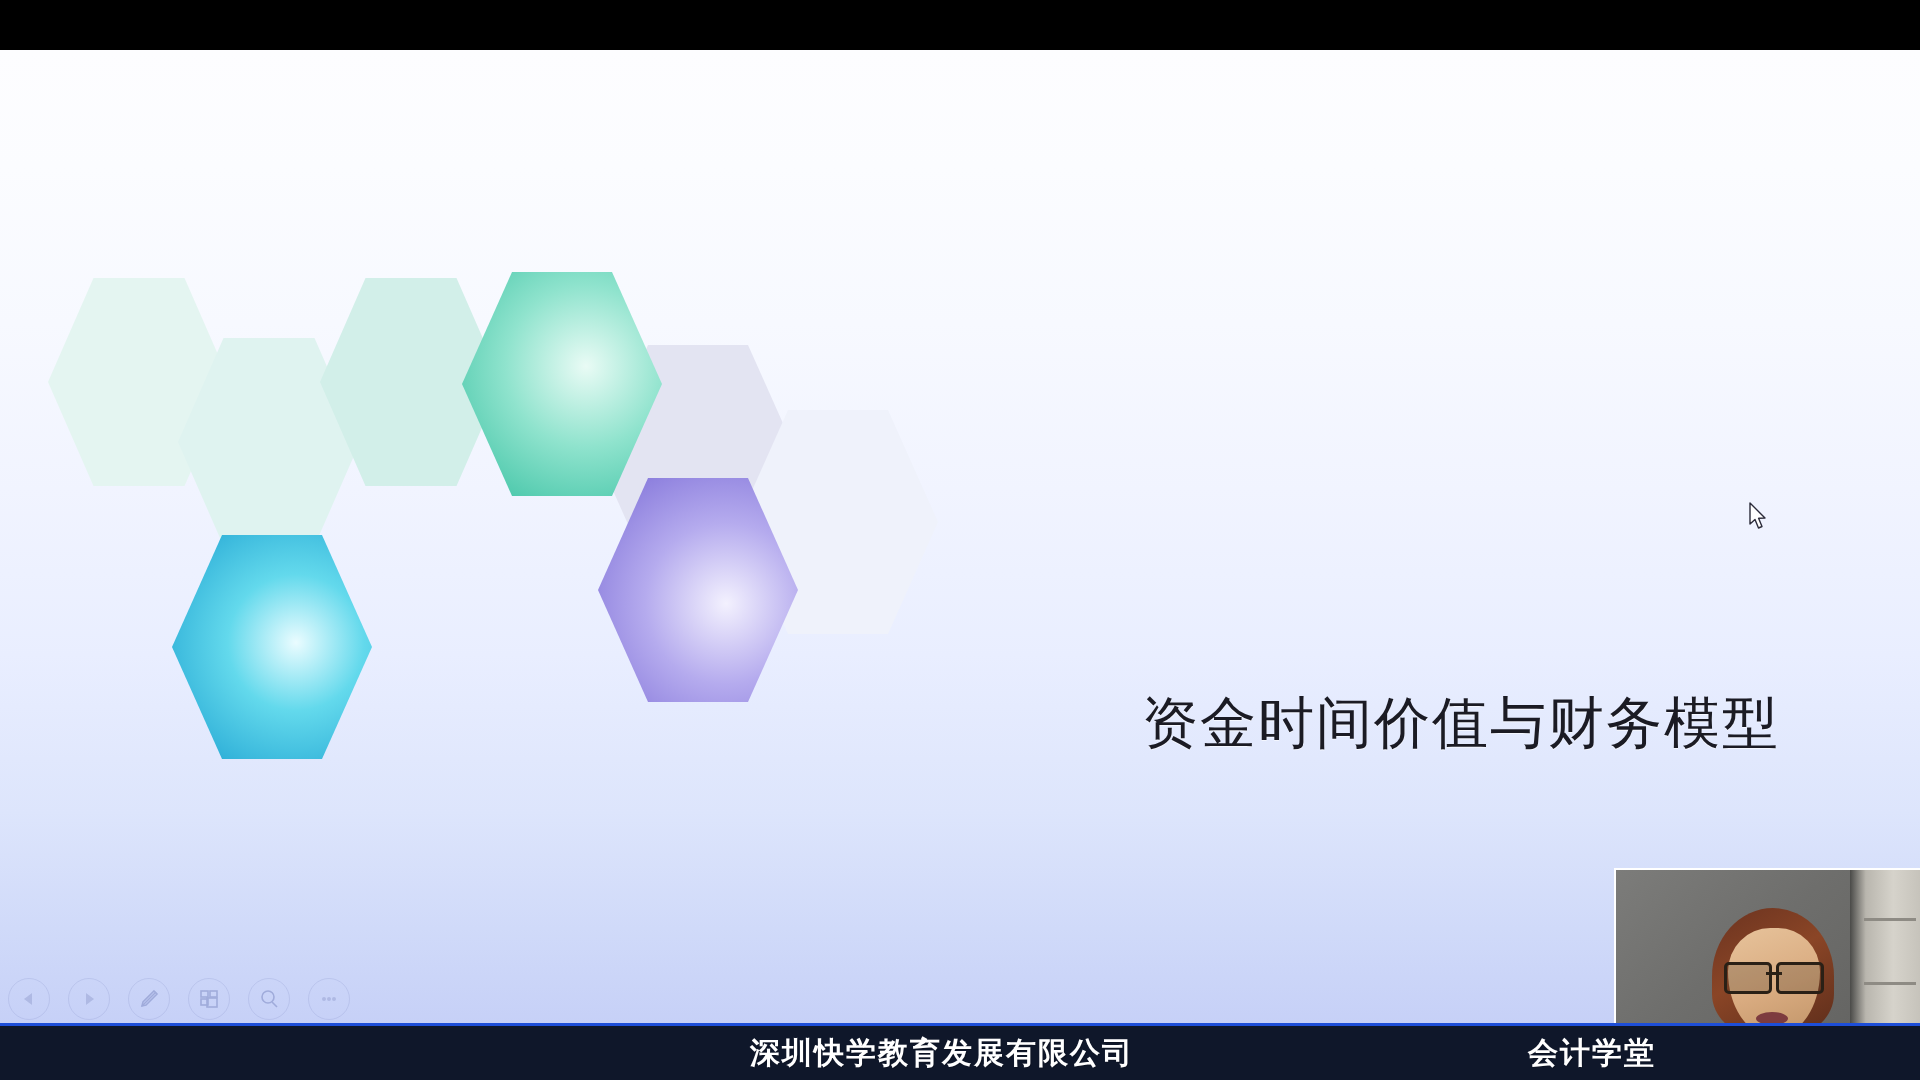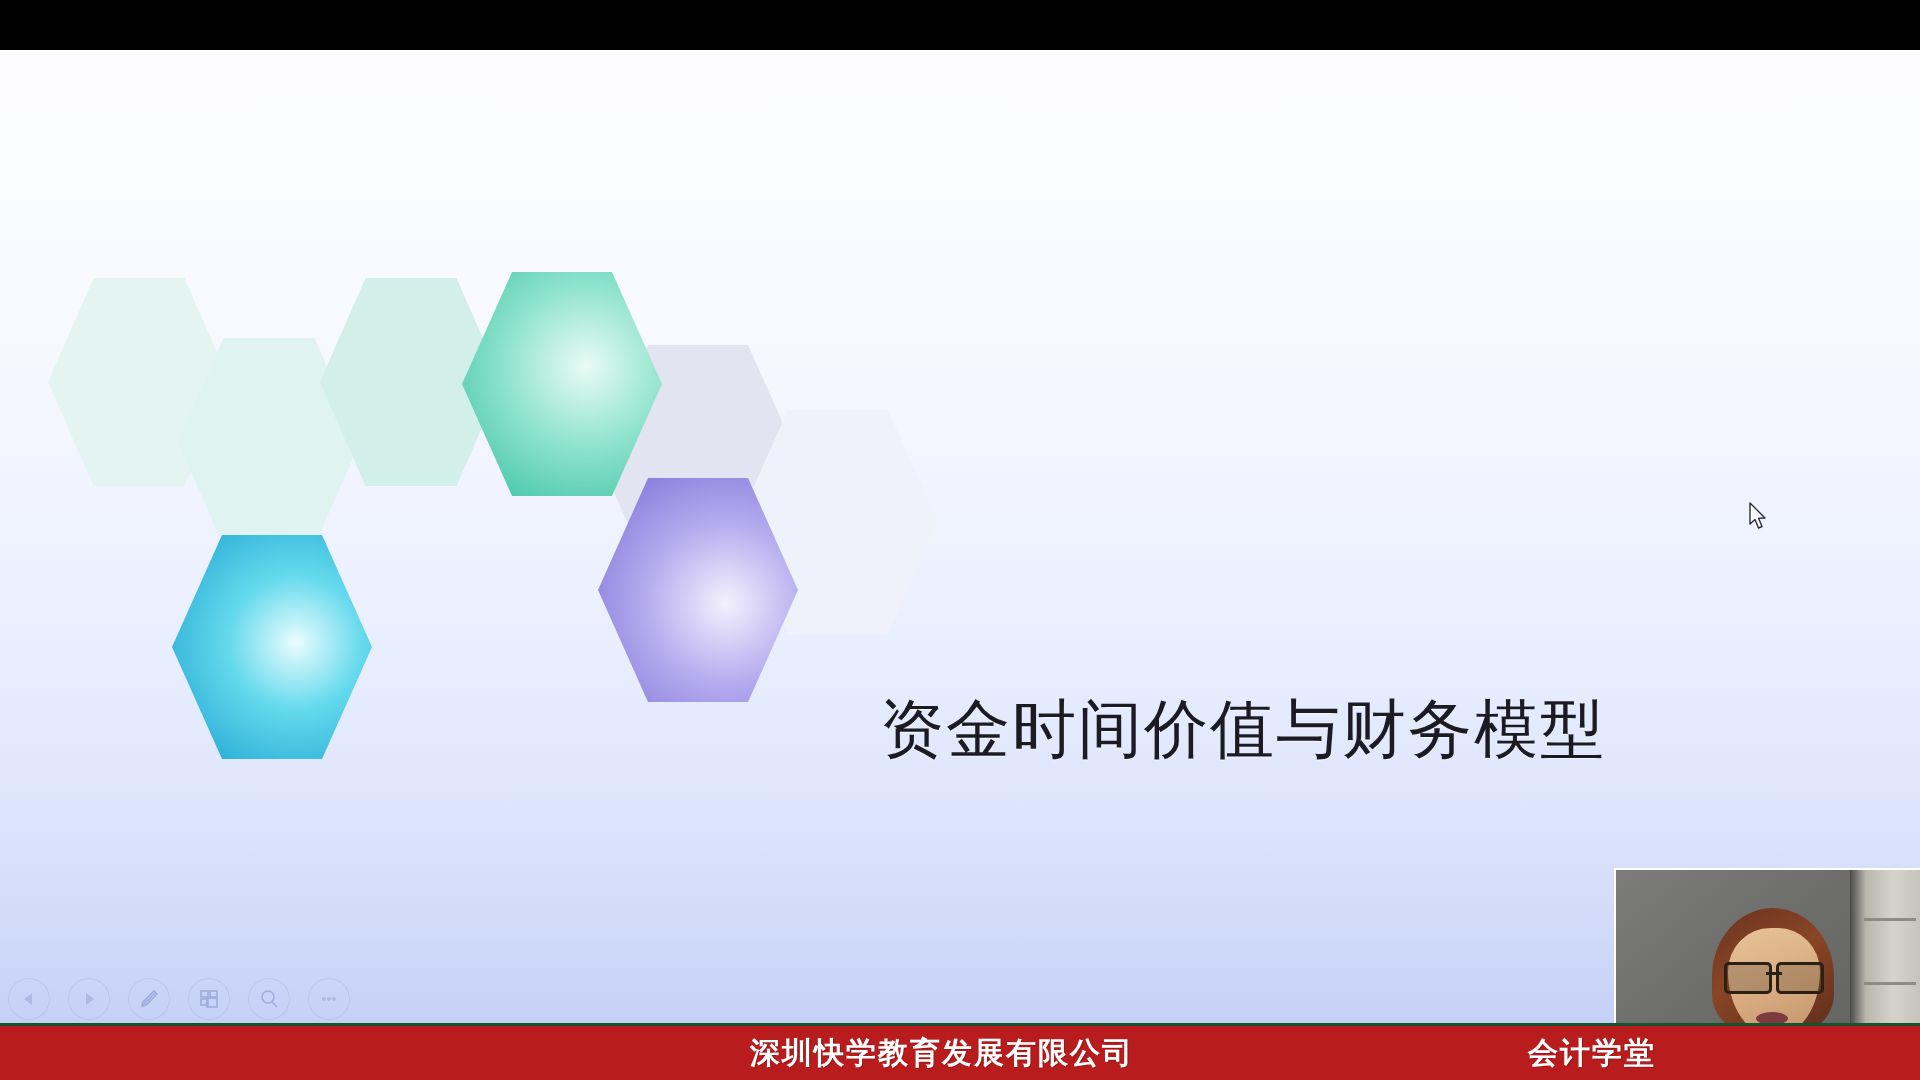--- a/index.html
+++ b/index.html
@@ -28,26 +28,27 @@
     position:absolute;
     clip-path:polygon(25% 0%,75% 0%,100% 50%,75% 100%,25% 100%,0% 50%);
   }
 
   
   #slide-title{
     position:absolute;
     left:880px; top:636px;
     width:900px;
     font-family:Liberation Sans, sans-serif;
-    font-size:64px;
+    font-size:56px;
     font-weight:400;
     color:#1b1b24;
     letter-spacing:2px;
     white-space:nowrap;
     text-shadow:0 1px 0 rgba(255,255,255,.6);
+    text-align:right;
   }
 
   
   #pp-controls{
     position:absolute; left:8px; bottom:6px;
     display:flex; align-items:center; gap:18px;
   }
   .pp-btn{
     width:40px;height:40px;border-radius:50%;
     border:1.5px solid rgba(118,130,190,.35);
@@ -94,22 +95,22 @@
     font-family:"DejaVu Sans","Liberation Sans",sans-serif;
     font-size:54px;font-weight:bold;font-style:italic;letter-spacing:-2px;
     white-space:nowrap;
   }
   #wc-logo .a{color:#f0951b;}
   #wc-logo .b{color:#2bd04c;}
 
   
   #banner{
     position:absolute;left:0;bottom:0;width:1920px;height:54px;
-    background:#b91c1c;
-    border-top:3px solid #14532d;
+    background:#0f172a;
+    border-top:3px solid #1d4ed8;
   }
   .banner-txt{
     position:absolute;top:50%;transform:translateY(-50%);
     color:#fff;font-weight:bold;font-size:30px;letter-spacing:2px;
     font-family:"DejaVu Sans","Liberation Sans",sans-serif;
     text-shadow:1px 1px 0 rgba(0,0,0,.18);
     white-space:nowrap;
   }
   #banner-company{left:750px;}
   #banner-brand{left:1528px;}

